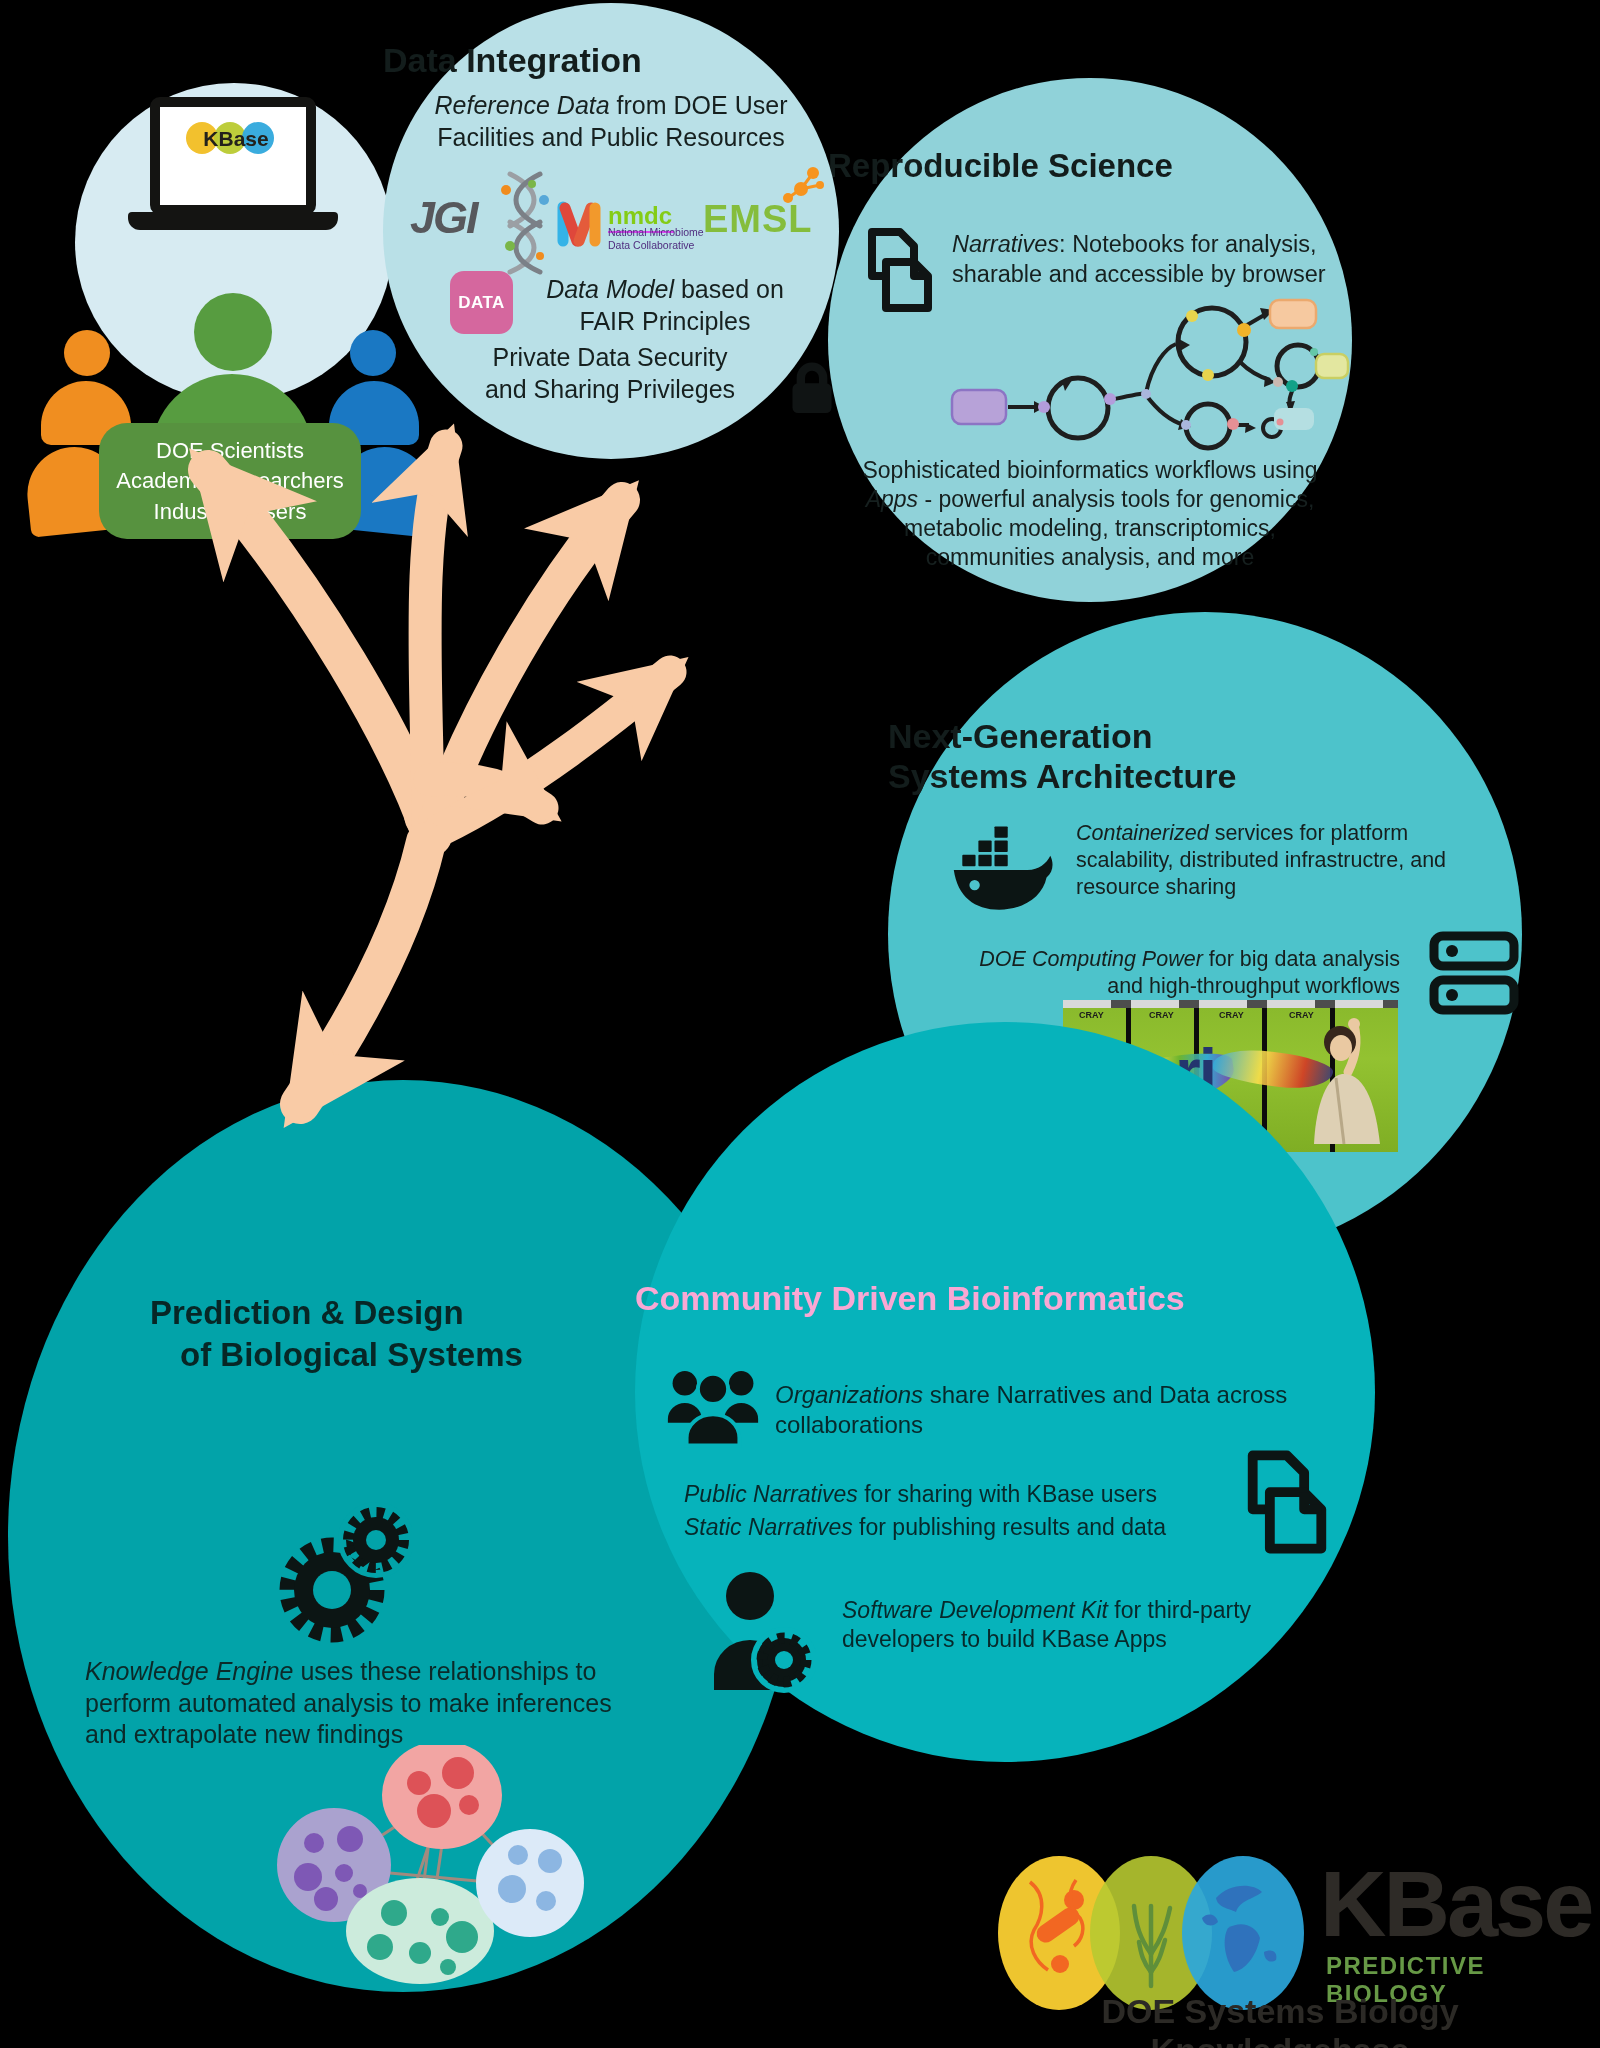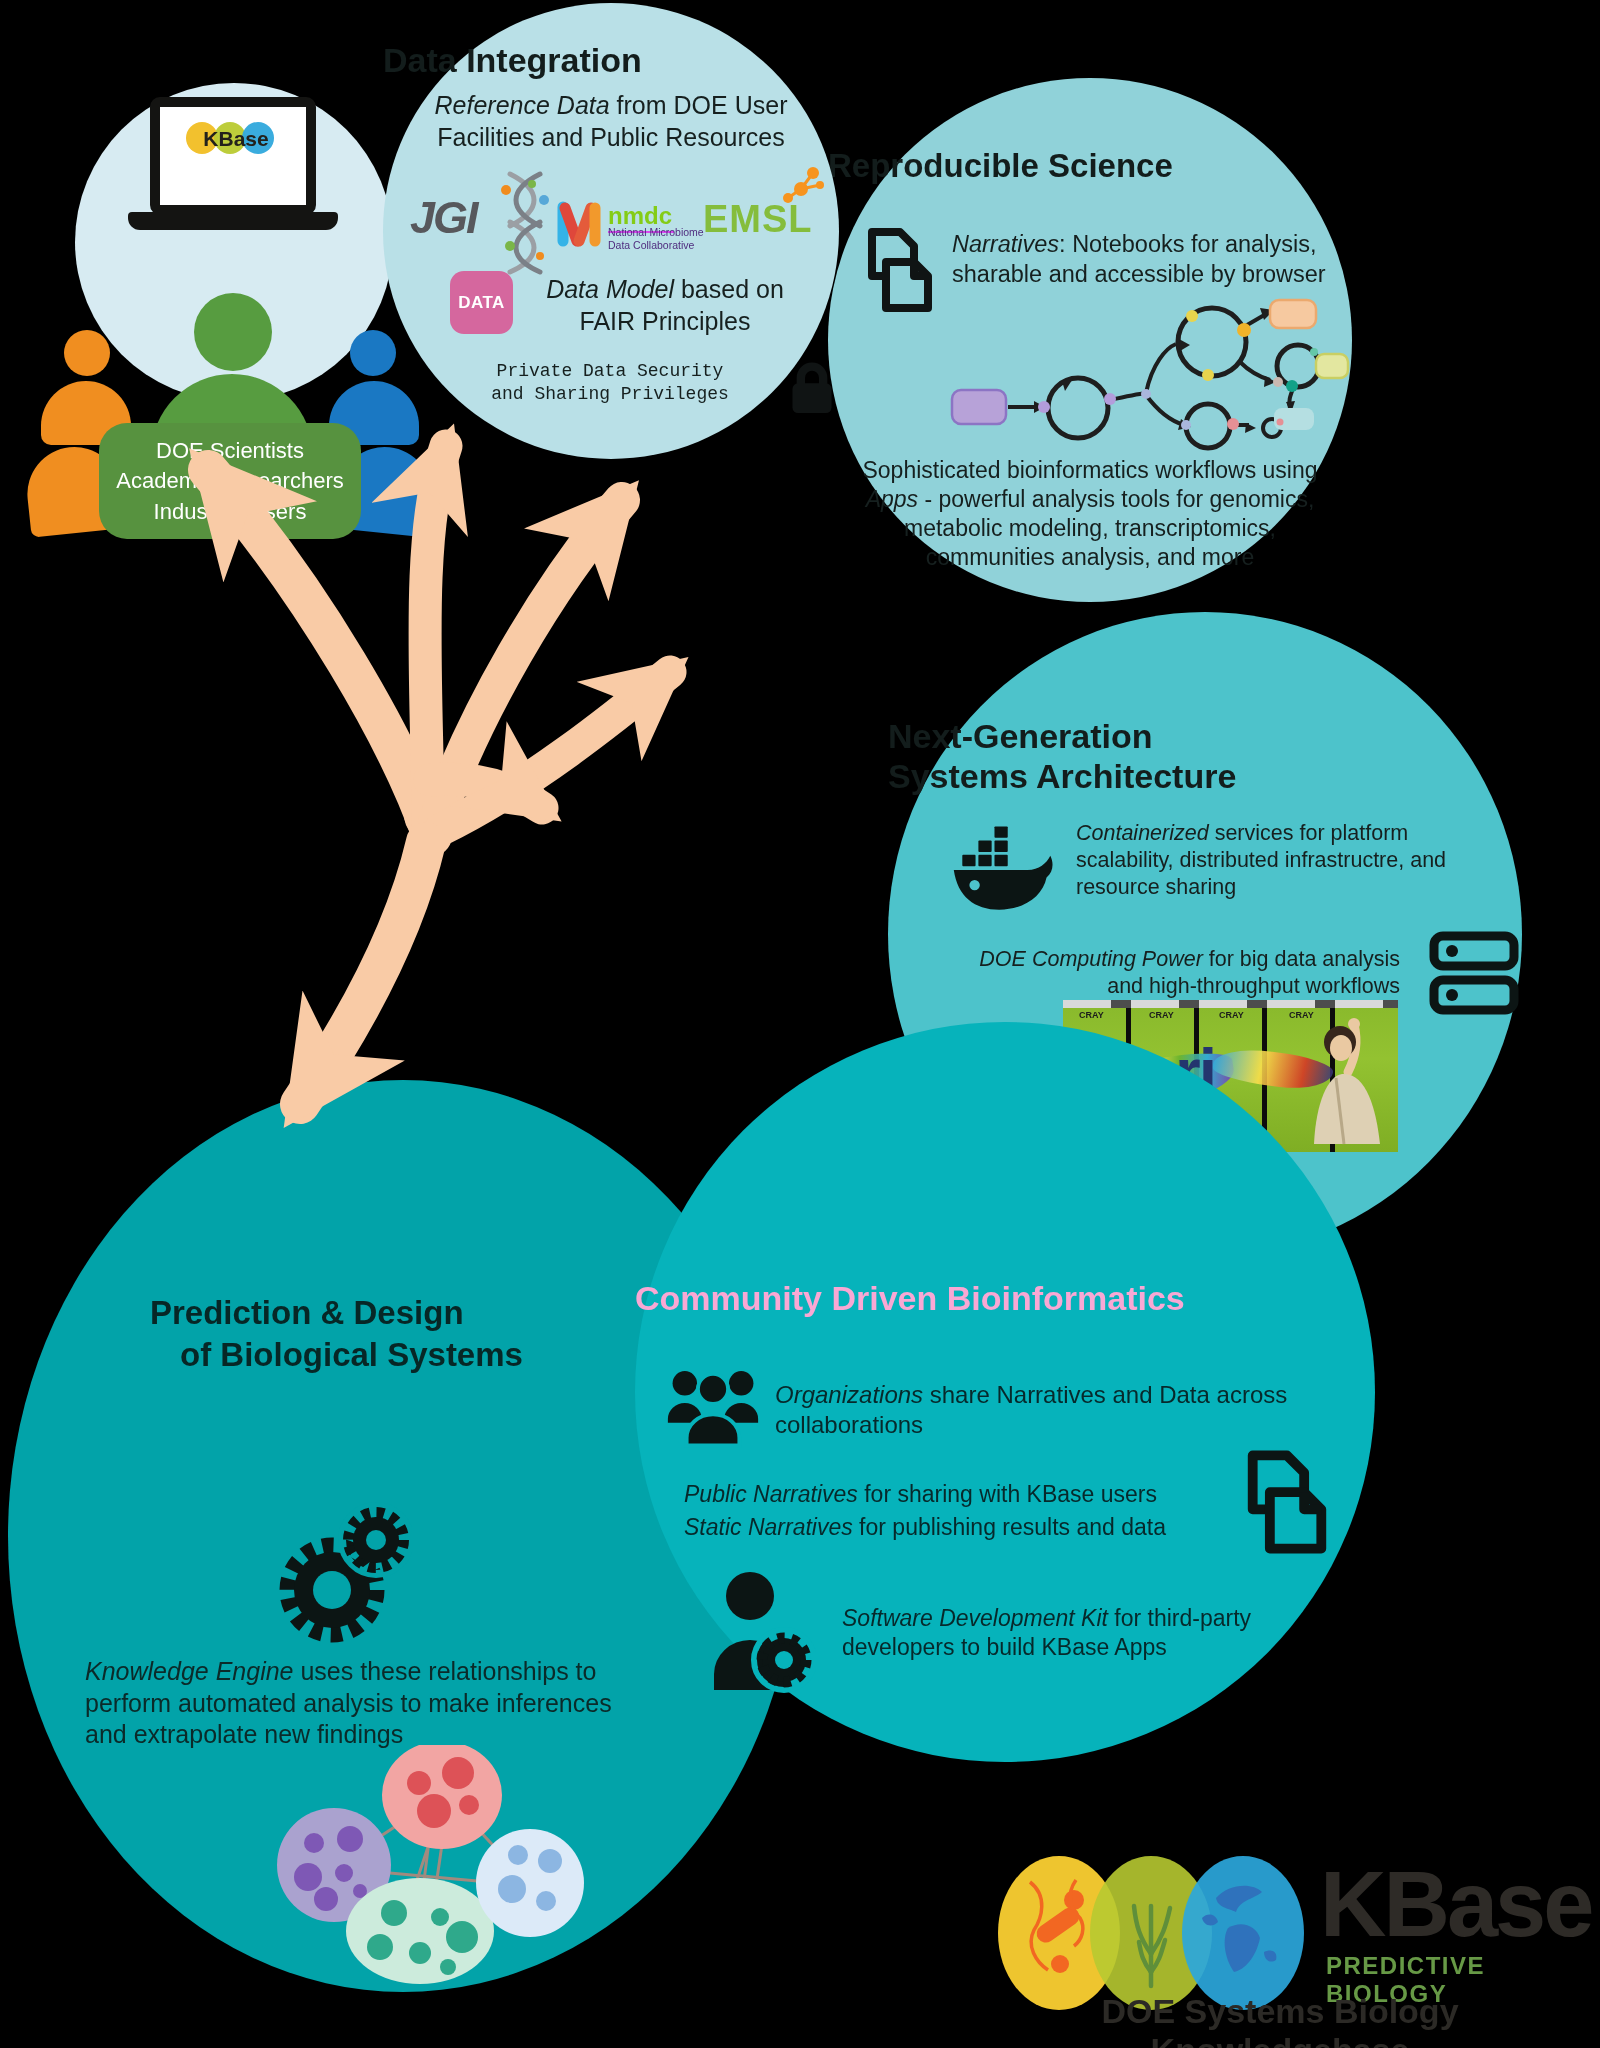--- a/index.html
+++ b/index.html
@@ -236,21 +236,21 @@
     <circle cx="37" cy="13" r="6" fill="#f7941e"></circle>
     <circle cx="44" cy="25" r="4" fill="#f7941e"></circle>
   </svg>
 
   <div class="abs" style="left:450px;top:271px;width:63px;height:63px;border-radius:14px;background:#d5679e;color:#fff;font-weight:bold;font-size:17px;text-align:center;line-height:63px;letter-spacing:.5px;">DATA</div>
   <div class="b ctr" style="left:528px;top:274px;width:274px;font-size:25px;">
     <span class="ln"><i>Data Model</i><span> based on</span></span>
     <span class="ln">FAIR Principles</span>
   </div>
 
-  <div class="b ctr" style="left:440px;top:360px;width:340px;font-size:18px;font-family:Liberation Mono, monospace;">
+  <div class="b ctr" style="left:440px;top:342px;width:340px;font-size:25px;">
     <span class="ln">Private Data Security</span>
     <span class="ln">and Sharing Privileges</span>
   </div>
   <svg class="abs" style="left:786px;top:356px;" width="52" height="64" viewBox="0 0 56 66">
     <path d="M16 30 v-8 a12 12 0 0 1 24 0 v8" fill="none" stroke="#101414" stroke-width="9"></path>
     <rect x="7" y="28" width="42" height="32" rx="6" fill="#101414"></rect>
   </svg>
 
   <div class="circle" style="left:8px;top:1080px;width:790px;height:912px;background:#02a3a9;"></div>
   <div class="t" style="left:150px;top:1294px;width:360px;font-size:33px;color:#072726;">Prediction &amp; Design</div>
@@ -355,21 +355,21 @@
   <svg class="abs" style="left:708px;top:1566px;" width="108" height="130" viewBox="0 0 108 130">
     <g fill="#0c1514">
       <circle cx="42" cy="30" r="24"></circle>
       <path d="M6 108 a36 34 0 0 1 72 0 v16 h-72 z"></path>
     </g>
     <circle cx="76" cy="94" r="30" fill="none" stroke="#06b3bb" stroke-width="6"></circle>
     <circle cx="76" cy="94" r="22" fill="#0c1514" stroke="#0c1514" stroke-width="11" stroke-dasharray="7 6.8"></circle>
     <circle cx="76" cy="94" r="9" fill="#06b3bb"></circle>
   </svg>
 
-  <div class="b" style="left:842px;top:1596px;font-size:23px;color:#07292b;margin-top:8px;">
+  <div class="b" style="left:842px;top:1596px;font-size:23px;color:#07292b;">
     <span class="ln"><i>Software Development Kit</i><span> for third-party</span></span>
     <span class="ln">developers to build KBase Apps</span>
   </div>
 
   <svg class="abs" style="left:0;top:0;z-index:6;pointer-events:none;" width="1600" height="2048" viewBox="0 0 1600 2048">
     <defs>
       <marker id="ah" viewBox="0 0 3 3" markerWidth="3.1" markerHeight="3.1" refX="2.3" refY="1.5" orient="auto">
         <path d="M0 0 L3 1.5 L0 3 L0.85 1.5 Z" fill="#f9cba6"></path>
       </marker>
     </defs>

